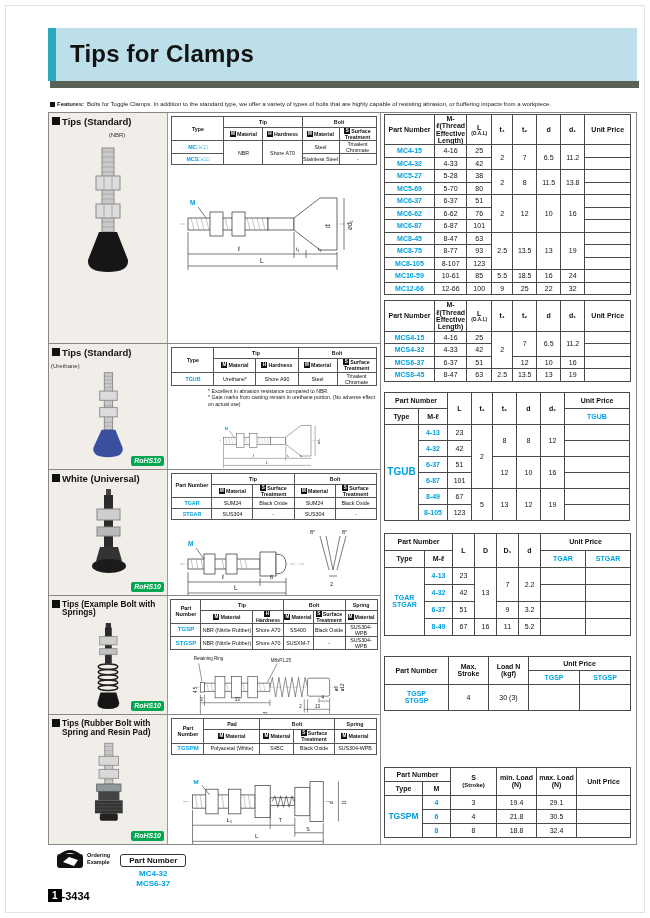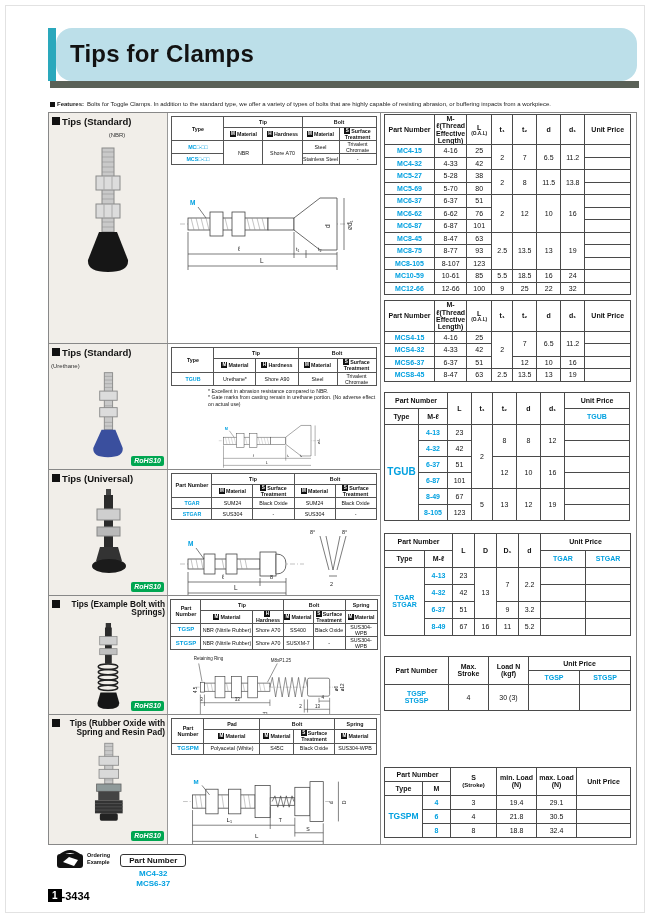--- a/index.html
+++ b/index.html
@@ -3,42 +3,42 @@
 <meta charset="utf-8">
 <style>
   html,body{margin:0;padding:0;background:#fff;}
   .page{position:relative;width:650px;height:918px;background:#fff;overflow:hidden;
         font-family:"Liberation Sans",sans-serif;color:#111;}
   .frame{position:absolute;inset:5px;border:1px solid #e2e2e2;}
 
   
   .hd-wrap{position:absolute;left:48px;top:28px;width:589px;height:62px;}
   .hd-strip{position:absolute;left:0;top:0;width:8px;height:53px;background:#2aa8bc;}
-  .hd-band{position:absolute;left:8px;top:0;right:0;height:53px;background:#bcdfe9;border-radius:16px;}
+  .hd-band{position:absolute;left:8px;top:0;right:0;height:53px;background:#bcdfe9;}
   .hd-title{font-size:24px;font-weight:bold;color:#121212;padding:12px 0 0 14px;letter-spacing:0.2px;}
   .hd-shadow{position:absolute;left:2px;top:53px;right:-2px;height:7px;background:#5a6157;}
 
   
   .features{position:absolute;left:50px;top:101px;width:586px;font-size:6px;color:#222;
             display:flex;align-items:center;gap:2px;white-space:nowrap;overflow:hidden;}
   .blk{display:inline-block;width:5px;height:5px;background:#111;flex:none;}
   .features b{margin-right:1px;}
 
   
   .content{position:absolute;left:48px;top:112px;width:589px;height:733px;border:1px solid #888;
            display:flex;background:#fff;box-sizing:border-box;}
   .left-pane{width:331px;border-right:1px solid #888;display:flex;flex-direction:column;flex:none;}
   .section{display:flex;border-bottom:1px solid #888;box-sizing:border-box;overflow:hidden;}
   .section:last-child{border-bottom:none;}
   .sec-left{width:119px;flex:none;background:#f1eee9;border-right:1px solid #999;position:relative;
             padding:2px 2px;box-sizing:border-box;}
   .sec-mid{flex:1;background:#fff;padding:2px 2px;position:relative;overflow:hidden;}
   .right-pane{flex:1;padding:1px 1px 0 3px;background:#fff;overflow:hidden;}
 
-  .sec-head{display:flex;gap:2px;font-size:9.5px;font-weight:bold;line-height:1.05;padding:2px 0 1px 1px;text-align:right;}
+  .sec-head{display:flex;gap:2px;font-size:9.5px;font-weight:bold;line-height:1.05;padding:2px 0 1px 1px;}
   .blk2{width:8px;height:8px;background:#111;flex:none;margin-top:0px;}
   .photo{display:flex;flex-direction:column;align-items:center;margin-top:2px;}
   .photo-label{font-size:6px;color:#333;margin:2px 0 0 18px;}
   .rohs{position:absolute;right:3px;bottom:3px;background:#00a651;color:#fff;font-size:7px;
         font-weight:bold;padding:0px 3px;border-radius:2px;line-height:10px;font-style:italic;}
 
   
   .spec{border-collapse:collapse;table-layout:fixed;margin:1px auto 0;border:1.5px solid #111;}
   .spec td{border:1px solid #555;font-size:5.3px;text-align:center;padding:0;line-height:1.15;
            overflow:hidden;height:10px;background:#fff;}
@@ -266,21 +266,21 @@
         <line class="dln" x1="170" y1="28" x2="170" y2="80"></line>
         <text transform="rotate(-90 178 60)" x="178" y="60">ød₁</text>
       </svg>
     </div>
   </div>
 
   <div class="section" style="height:126px;">
     <div class="sec-left">
       <div class="sec-head">
         <span class="blk2"></span>
-        <span>Tips (Universal)</span>
+        <span>White (Universal)</span>
       </div>
       <div class="photo">
         <svg width="60" height="98" viewBox="0 0 60 98">
           <rect x="28" y="2" width="5" height="6" fill="#444"></rect>
           <rect x="26" y="8" width="9" height="52" fill="#2b2b2b"></rect>
           <rect x="19" y="22" width="23" height="11" fill="#cfcfcf" stroke="#888"></rect>
           <rect x="19" y="40" width="23" height="9" fill="#b9b9b9" stroke="#888"></rect>
           <path d="M22 60 L40 60 L44 74 L18 74 Z" fill="#333"></path>
           <ellipse cx="31" cy="79" rx="17" ry="7" fill="#1b1b1b"></ellipse>
         </svg>
@@ -452,21 +452,21 @@
         <text class="sm" transform="rotate(-90 178 48)" x="178" y="48">ø6</text>
         <text class="sm" transform="rotate(-90 186 48)" x="186" y="48">ø12</text>
       </svg>
     </div>
   </div>
 
   <div class="section" style="height:129px;border-bottom:none;">
     <div class="sec-left">
       <div class="sec-head">
         <span class="blk2"></span>
-        <span style="font-size:8.3px;">Tips (Rubber Oxide with Spring and Resin Pad)</span>
+        <span style="font-size:8.3px;">Tips (Rubber Bolt with Spring and Resin Pad)</span>
       </div>
       <div class="photo">
         <svg width="58" height="88" viewBox="0 0 64 108">
           <rect x="28" y="4" width="10" height="50" fill="#c9c9c9" stroke="#888"></rect>
           <path class="hatch" d="M28 8h10M28 13h10M28 18h10M28 44h10M28 49h10"></path>
           <rect x="21" y="20" width="24" height="11" fill="#d9d9d9" stroke="#888"></rect>
           <rect x="21" y="36" width="24" height="11" fill="#d9d9d9" stroke="#888"></rect>
           <rect x="18" y="54" width="30" height="9" fill="#8f9a9a" stroke="#666"></rect>
           <rect x="20" y="63" width="26" height="11" fill="#444"></rect>
           <rect x="16" y="74" width="34" height="16" fill="#333"></rect>

